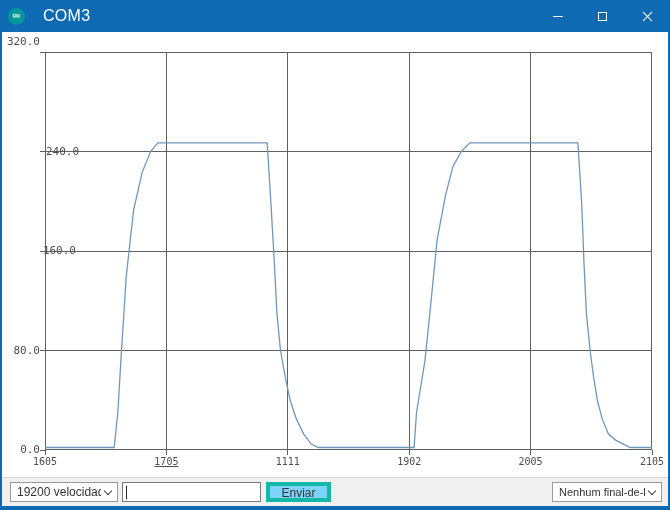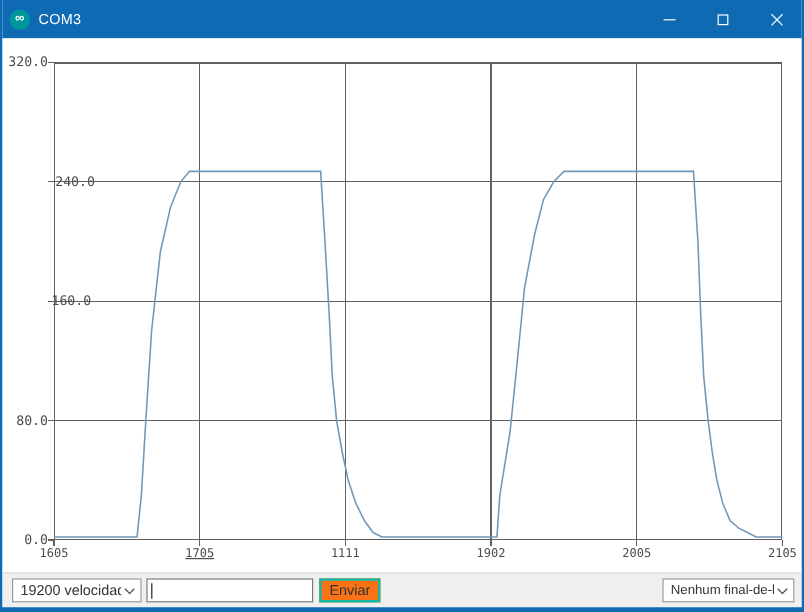--- a/index.html
+++ b/index.html
@@ -12,21 +12,21 @@
   
   .titlebar{
     position:absolute;top:0;left:-2px;right:-2px;height:32px;background:#0f6ab4;
     display:flex;align-items:center;color:#fff;
   }
   .app-icon{
     width:17px;height:17px;border-radius:50%;background:#00979c;margin-left:8px;
     display:flex;align-items:center;justify-content:center;flex:0 0 auto;
   }
   .app-icon .inf{color:#fff;font-size:11px;font-weight:bold;line-height:1;margin-top:-1px;}
-  .title{font-size:12px;margin-left:7px;letter-spacing:.3px;}
+  .title{font-size:16px;margin-left:18px;letter-spacing:.3px;}
   .winbtns{margin-left:auto;display:flex;height:100%;}
   .wbtn{width:45px;height:100%;display:flex;align-items:center;justify-content:center;cursor:default;}
   .min-icon{display:block;width:10px;height:1px;background:#fff;}
   .max-icon{display:block;width:9px;height:9px;border:1px solid #fff;}
   .x-icon{display:block;position:relative;width:11px;height:11px;}
   .x-icon::before,.x-icon::after{
     content:"";position:absolute;left:-1px;top:5px;width:13px;height:1px;background:#fff;
   }
   .x-icon::before{transform:rotate(45deg);} .x-icon::after{transform:rotate(-45deg);}
   
@@ -59,22 +59,22 @@
   .textinput{
     position:absolute;left:120px;top:4px;width:139px;height:20px;
     background:#fff;border:1px solid #7a7a7a;display:flex;align-items:center;padding-left:3px;
   }
   .textinput input{
     border:none;outline:none;padding:0;margin:0;width:100%;height:16px;
     font-family:"Liberation Sans",sans-serif;font-size:12px;background:transparent;
   }
   .caret{width:1px;height:13px;background:#222;flex:0 0 auto;}
   .btn{
-    position:absolute;left:264px;top:4px;width:51px;height:20px;
-    background:#f97316;border:2px solid #14b8a6;font-family:"Liberation Sans",sans-serif;
+    position:absolute;left:264px;top:4px;width:65px;height:20px;
+    background:#7dd3fc;border:4px solid #14b8a6;font-family:"Liberation Sans",sans-serif;
     font-size:12px;color:#333;padding:0;cursor:default;
   }
 </style>
 </head>
 <body>
 
 <div class="window">
 
   <div class="titlebar">
     <span class="app-icon">
@@ -121,21 +121,21 @@
         <div class="xlabel" style="left: 21px; top: 424px;">1605</div>
         <div class="xlabel" style="left: 142.4px; top: 424px; text-decoration: underline;">1705</div>
         <div class="xlabel" style="left: 263.8px; top: 424px;">1111</div>
         <div class="xlabel" style="left: 385.2px; top: 424px;">1902</div>
         <div class="xlabel" style="left: 506.6px; top: 424px;">2005</div>
         <div class="xlabel" style="left: 628px; top: 424px;">2105</div>
         <div class="ylabel" style="left: 0px; top: 411px;">0.0</div>
         <div class="ylabel" style="left: 0px; top: 311.5px;">80.0</div>
         <div class="ylabel" style="left: 0px; top: 212px; margin-left: 36px;">160.0</div>
         <div class="ylabel" style="left: 0px; top: 112.5px; padding-left: 44px;">240.0</div>
-        <div class="ylabel" style="left: 0px; top: 13px;">320.0</div>
+        <div class="ylabel" style="left: 0px; top: 3px;">320.0</div>
       </div>
   </div>
 
   <div class="bottombar">
     <div class="select baud">
       <span class="lbl">19200 velocidade</span>
       <span class="chev"></span>
     </div>
     <div class="textinput">
       <span class="caret"></span>

